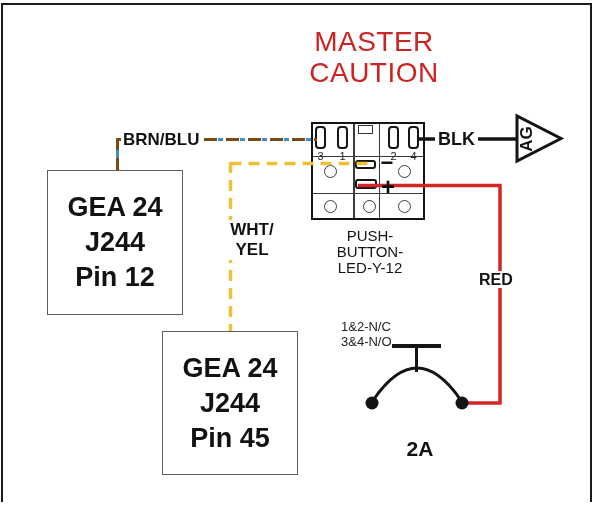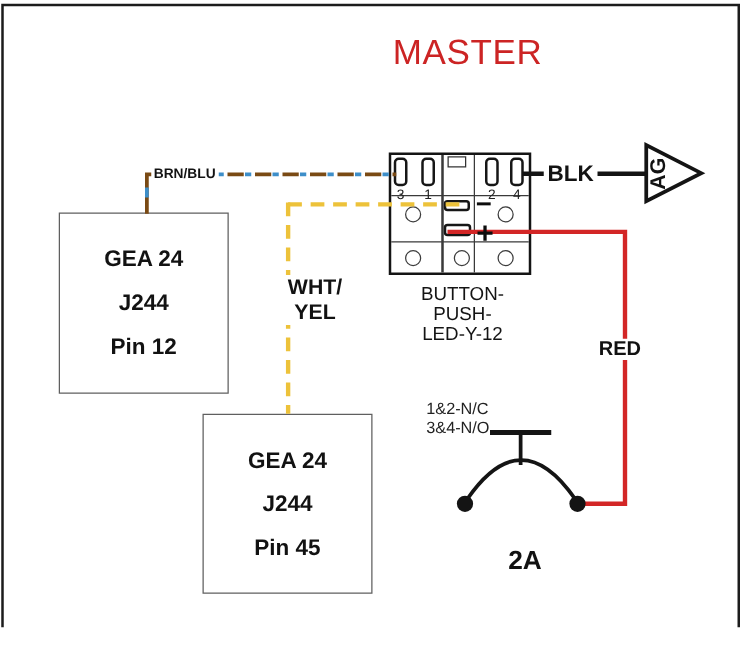--- a/index.html
+++ b/index.html
@@ -13,21 +13,21 @@
   }
   .abs{position:absolute;}
   .title{
     left:274px;top:26px;width:200px;text-align:center;
     font-size:28px;line-height:31px;font-weight:400;color:#cc2424;
     letter-spacing:.5px;z-index:3;
   }
   .cbox{
     border:1.5px solid #5f5f5f;background:#fff;box-sizing:border-box;
     display:flex;flex-direction:column;justify-content:center;align-items:center;
-    font-weight:700;font-size:18px;line-height:35px;color:#121212;z-index:1;
+    font-weight:700;font-size:27px;line-height:35px;color:#121212;z-index:1;
   }
   .box1{left:47px;top:170px;width:136px;height:145px;}
   .box2{left:162px;top:331px;width:136px;height:144px;}
   .pb{
     left:311px;top:122px;width:113.5px;height:98px;background:#fff;
     border:2.5px solid #141414;box-sizing:border-box;z-index:1;
   }
   .pb .vline{position:absolute;top:0;bottom:0;width:1.5px;background:#3a3a3a;}
   .pb .hline{position:absolute;left:0;right:0;height:1.5px;background:#3a3a3a;}
   .blade{
@@ -48,21 +48,21 @@
   }
   .tnum{
     position:absolute;top:26px;width:13px;text-align:center;
     font-size:11px;line-height:12px;color:#222;font-weight:400;
   }
   svg.wires{position:absolute;left:0;top:0;z-index:2;pointer-events:none;}
   .lbl{
     position:absolute;z-index:3;font-weight:700;color:#121212;background:#ffffff;
     white-space:nowrap;
   }
-  .lbl-brnblu{left:121px;top:130px;font-size:11px;line-height:19px;padding:0 2px;}
+  .lbl-brnblu{left:121px;top:130px;font-size:17px;line-height:19px;padding:0 2px;}
   .lbl-blk{left:435px;top:129px;font-size:18px;line-height:20px;padding:0 3px;}
   .lbl-whtyel{left:222px;top:220px;width:60px;text-align:center;font-size:17px;line-height:20px;}
   .lbl-red{left:476px;top:271px;font-size:16px;line-height:17px;padding:0 3px;}
   .lbl-2a{left:400px;top:393px;width:40px;text-align:center;font-size:21px;line-height:22px;background:transparent;margin-top:45px;}
   .pb-name{
     position:absolute;left:315px;top:228px;width:110px;text-align:center;z-index:3;
     font-size:15px;line-height:16px;color:#141414;font-weight:400;
   }
   .notes{
     position:absolute;left:341px;top:300px;z-index:3;
@@ -81,20 +81,21 @@
 </style>
 </head>
 <body>
 
 <div class="stage">
 
   <div class="frame"></div>
 
   <div class="abs title">
     <div>MASTER</div>
+    <div>CAUTION</div>
   </div>
 
   <div class="abs cbox box1">
     <div>GEA 24</div>
     <div>J244</div>
     <div>Pin 12</div>
   </div>
   <div class="abs cbox box2">
     <div>GEA 24</div>
     <div>J244</div>
@@ -157,22 +158,22 @@
   <div class="lbl lbl-brnblu">BRN/BLU</div>
   <div class="lbl lbl-blk">BLK</div>
   <div class="lbl lbl-whtyel">
     <div>WHT/</div>
     <div>YEL</div>
   </div>
   <div class="lbl lbl-red">RED</div>
   <div class="lbl lbl-2a">2A</div>
 
   <div class="pb-name">
+    <div>PUSH-</div>
     <div>BUTTON-</div>
-    <div>PUSH-</div>
     <div>LED-Y-12</div>
   </div>
 
   <div class="notes">
     <div>1&amp;2-N/C</div>
     <div>3&amp;4-N/O</div>
   </div>
 
   <div class="sign minus">−</div>
   <div class="sign plus">+</div>

